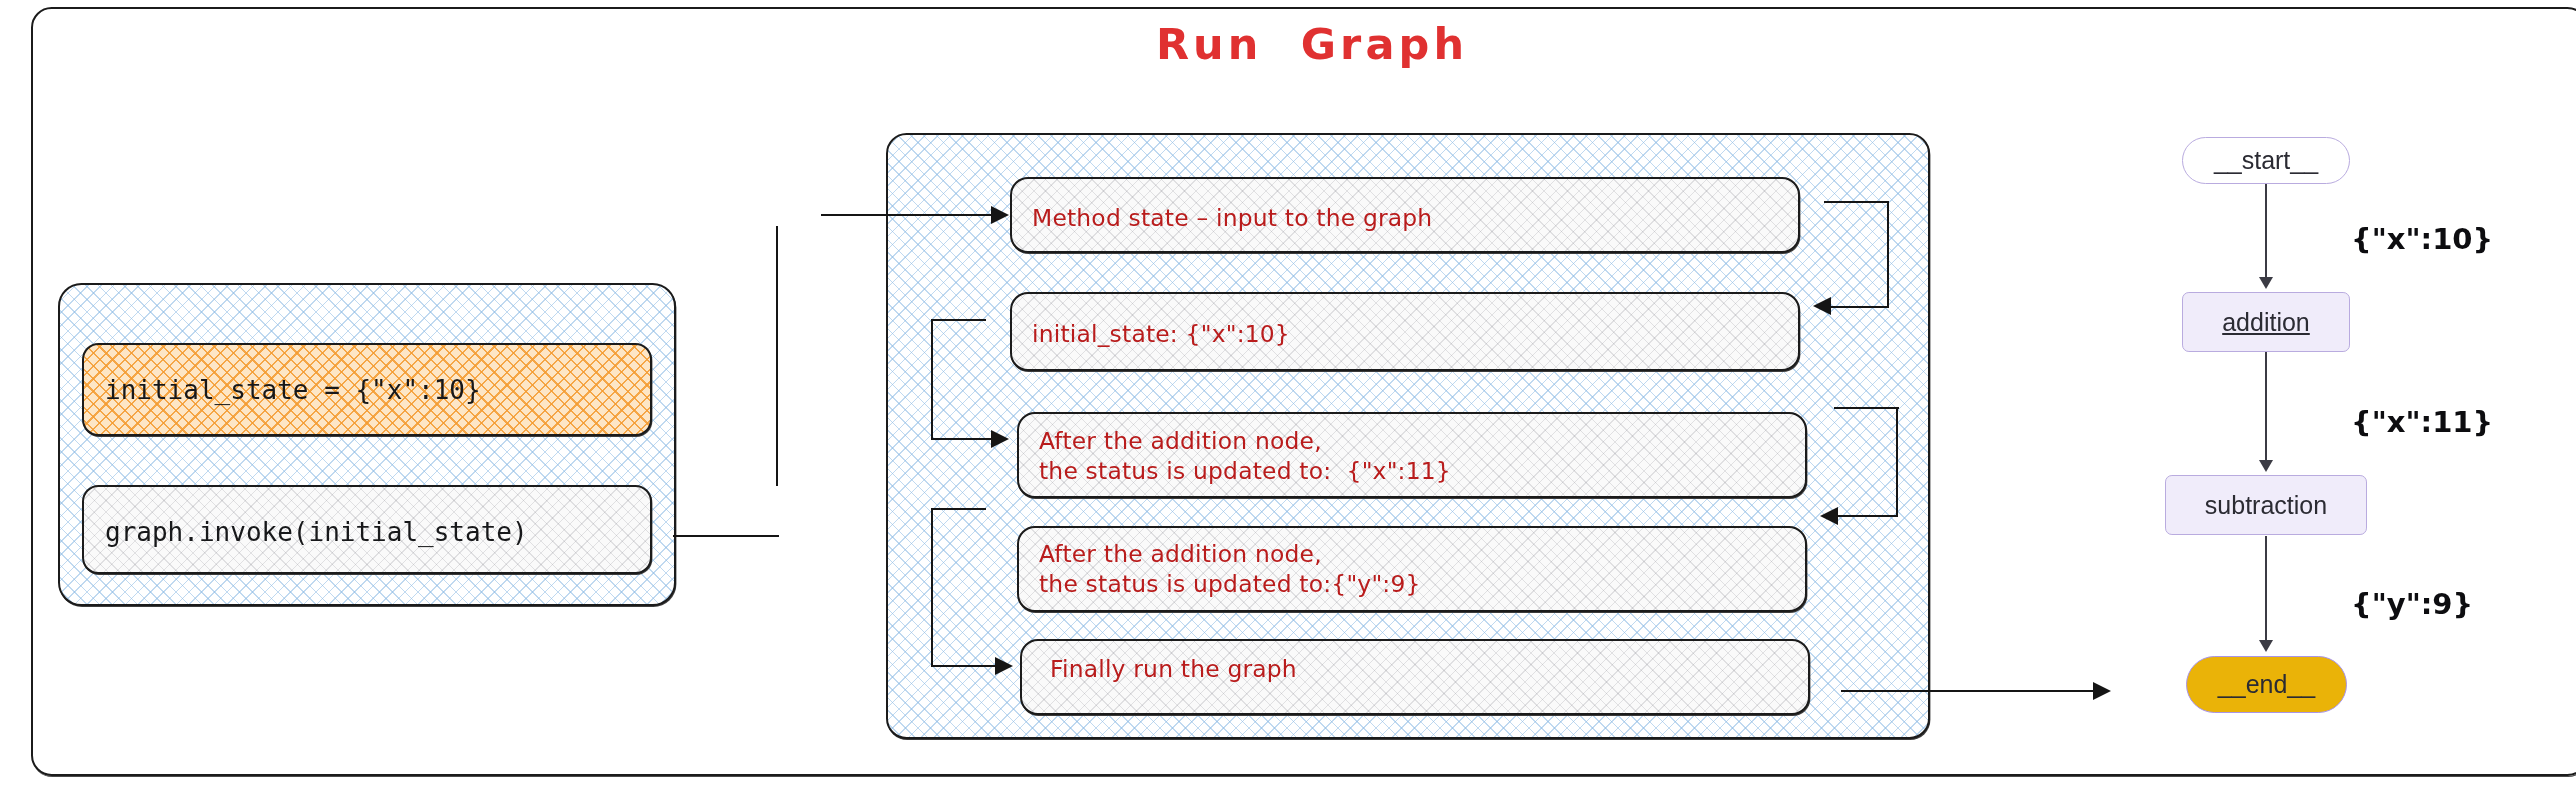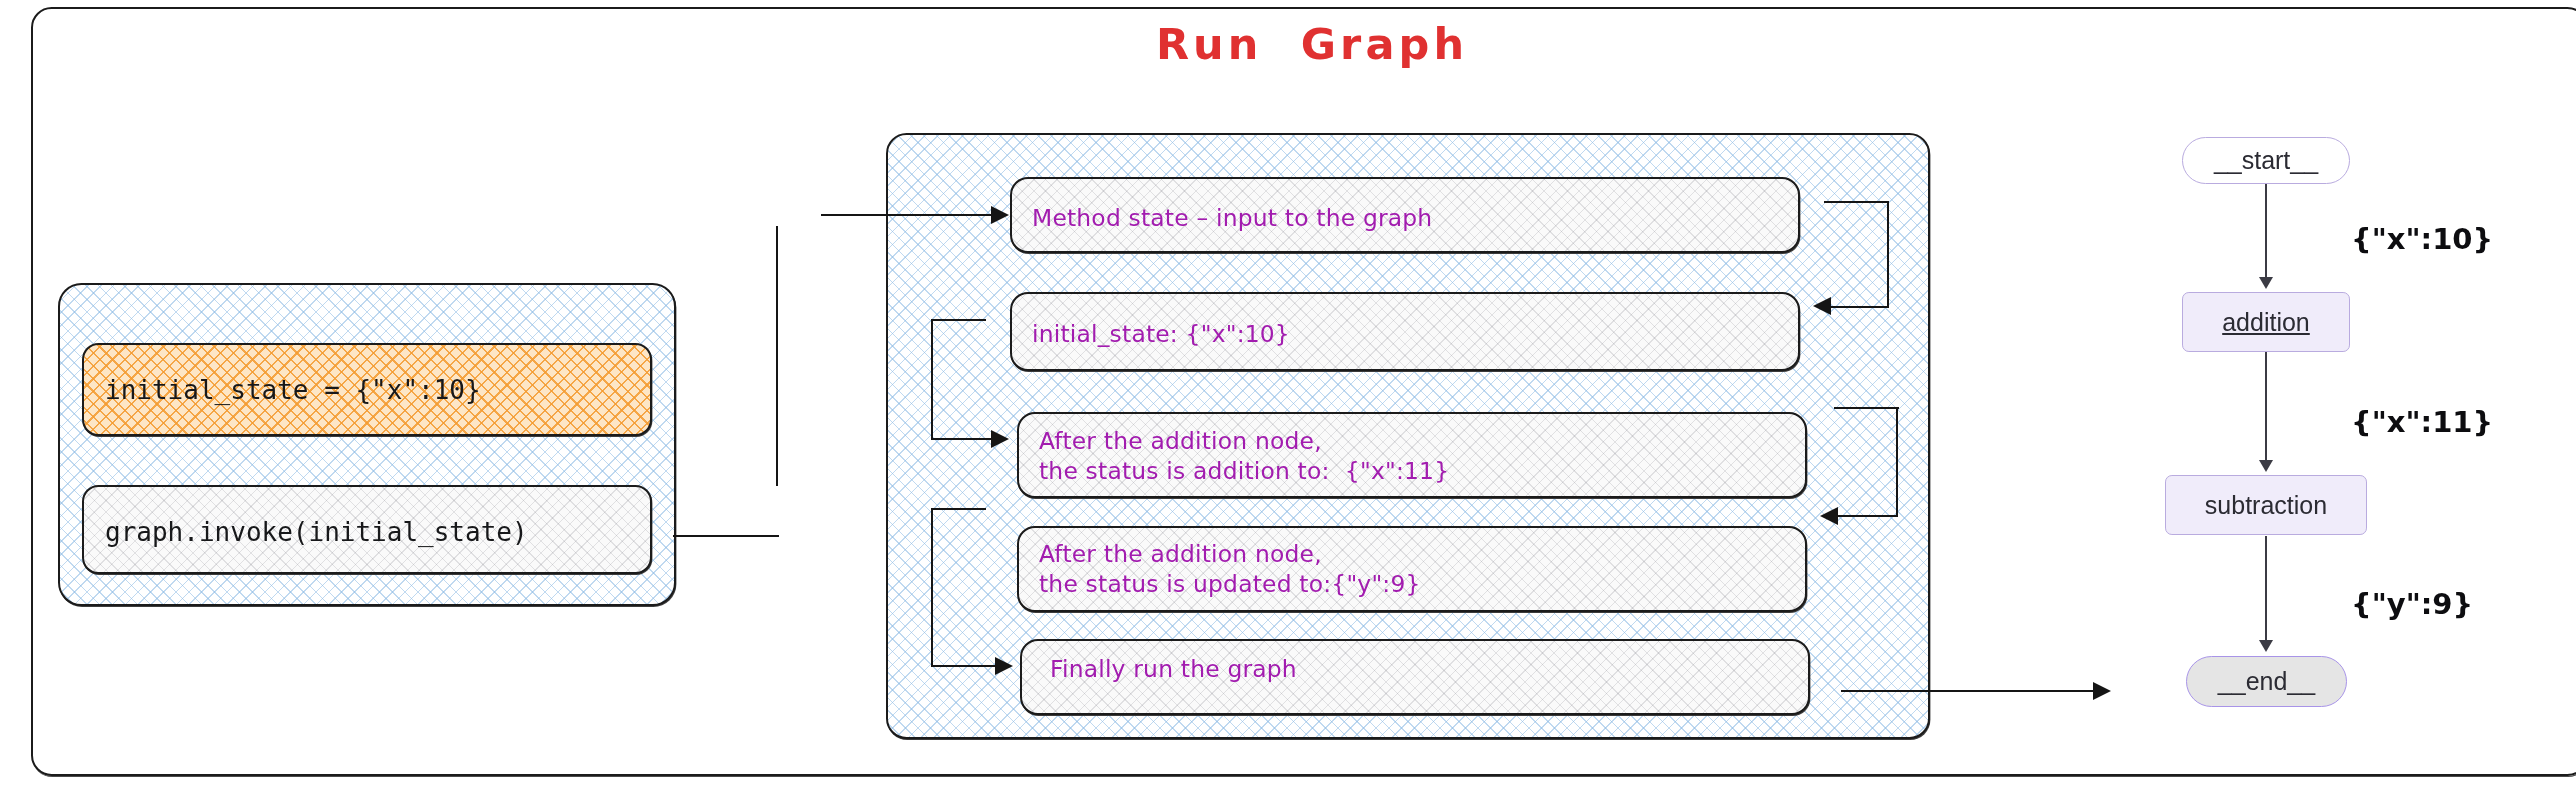--- a/index.html
+++ b/index.html
@@ -122,21 +122,21 @@
     border: 2.1px solid #1b1b1b;
     border-radius: 18px;
     box-sizing: border-box;
     box-shadow: 0.7px 1.4px 0 -0.3px #3c3c3c;
   }
   .step-text {
     position: absolute;
     font-family: "DejaVu Sans", sans-serif;
     font-size: 23.4px;
     line-height: 30px;
-    color: #a21caf;
+    color: #b91c1c;
     white-space: pre;
     letter-spacing: 0.2px;
   }
 
   #step-1-box  { left: 986px; top: 177px; width: 790px; height: 76px; }
   #step-1-text { left: 1008px; top: 203px; }
 
   #step-2-box  { left: 986px; top: 292px; width: 790px; height: 79px; }
   #step-2-text { left: 1008px; top: 319px; }
 
@@ -198,22 +198,22 @@
   #node-addition {
     left: 2158px; top: 292px; width: 168px; height: 60px;
     background: #f0ecfa;
     text-decoration: underline;
   }
   #node-subtraction {
     left: 2141px; top: 475px; width: 202px; height: 60px;
     background: #f0ecfa;
   }
   #node-end {
-    left: 2162px; top: 656px; width: 161px; height: 51px;
-    background: #e5e5e5;
+    left: 2162px; top: 656px; width: 161px; height: 57px;
+    background: #eab308;
     border-color: #a894e8;
   }
 
   .flow-arrow-line {
     position: absolute;
     width: 1.7px;
     background: #3b3b44;
   }
   .flow-arrow-head {
     position: absolute;
@@ -254,21 +254,21 @@
 
   <div class="sketch-box hatch-blue" id="center-panel"></div>
 
   <div class="step-box hatch-grey" id="step-1-box"></div>
   <div class="step-text" id="step-1-text">Method state – input to the graph</div>
 
   <div class="step-box hatch-grey" id="step-2-box"></div>
   <div class="step-text" id="step-2-text">initial_state: {"x":10}</div>
 
   <div class="step-box hatch-grey" id="step-3-box"></div>
-  <div class="step-text" id="step-3-text"><span>After the addition node,</span><br><span>the status is addition to:  {"x":11}</span></div>
+  <div class="step-text" id="step-3-text"><span>After the addition node,</span><br><span>the status is updated to:  {"x":11}</span></div>
 
   <div class="step-box hatch-grey" id="step-4-box"></div>
   <div class="step-text" id="step-4-text"><span>After the addition node,</span><br><span>the status is updated to:{"y":9}</span></div>
 
   <div class="step-box hatch-grey" id="step-5-box"></div>
   <div class="step-text" id="step-5-text">Finally run the graph</div>
 
   <div class="ink ink-v" style="left:752px; top:226px; height:260px;"></div>
 
   <div class="ink ink-h" style="left:649px; top:535px; width:106px;"></div>

